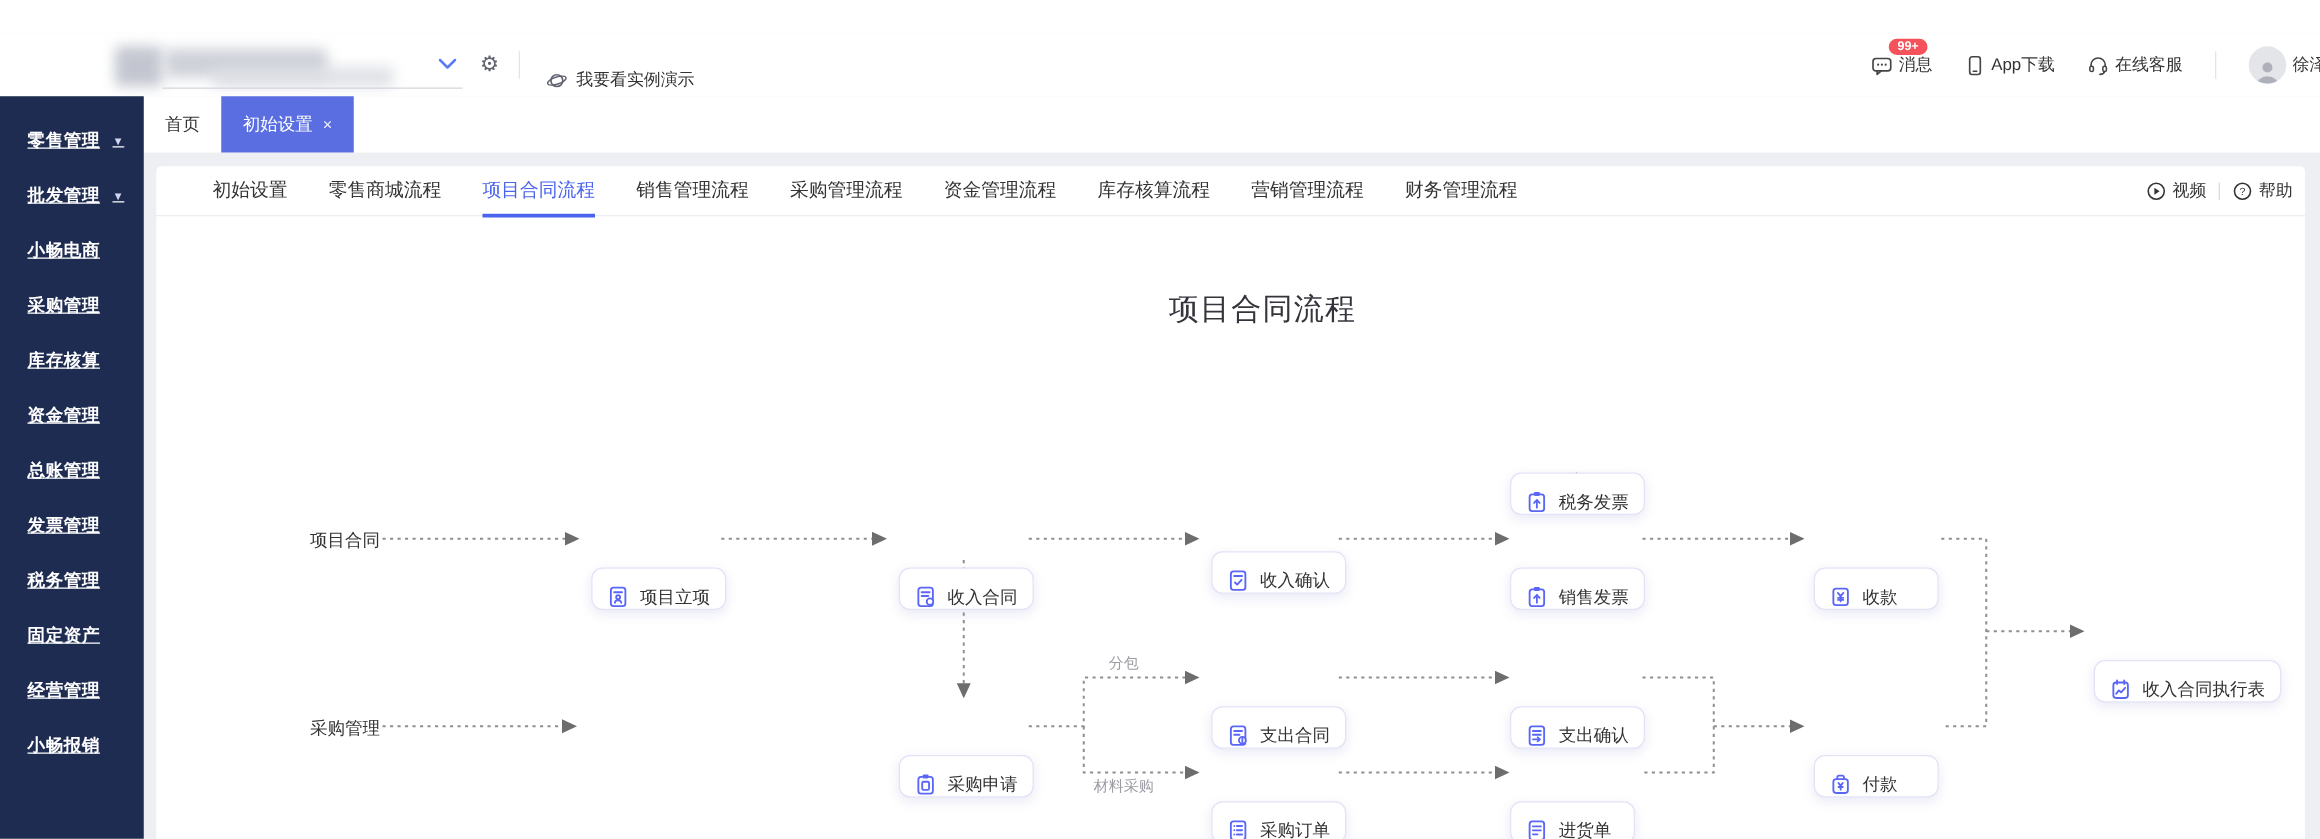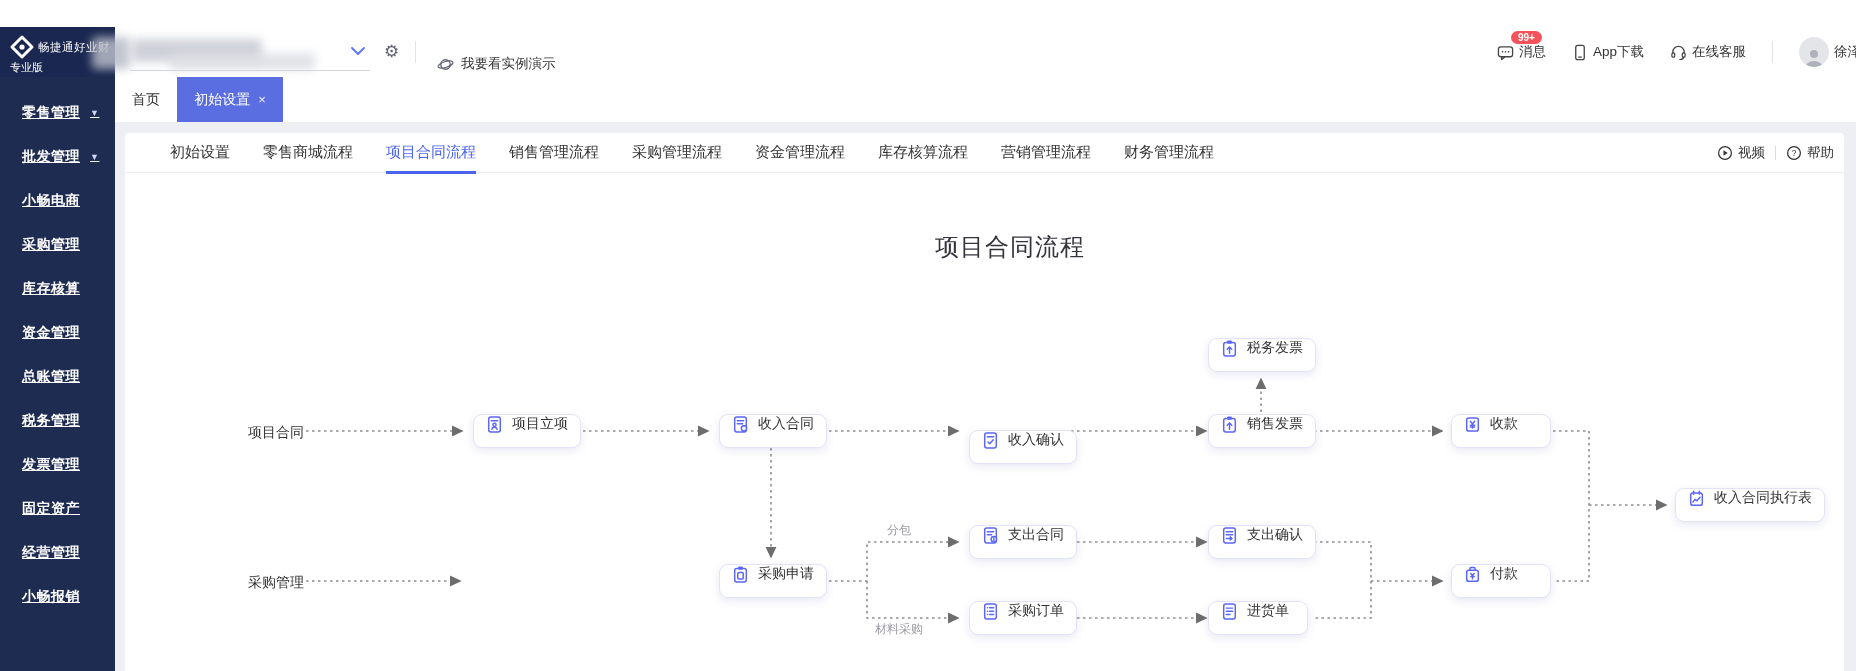--- a/index.html
+++ b/index.html
@@ -58,41 +58,33 @@
   .util-item { display:flex; align-items:center; gap:5px; cursor:pointer; }
   .util-div { width:1px; height:14px; background:#d8d8de; }
 
   
   #flow { left:0; top:40px; width:1719px; height:498px; }
   #flow-title { position:absolute; left:735px; top:58px; width:300px; text-align:center;
     font-size:24px; color:#34343c; font-weight:500; letter-spacing:1px; }
   #flow-svg { position:absolute; left:0; top:-40px; }
   .flow-node { position:absolute; height:34px; min-width:100px; background:#fff;
     border:1px solid #e3e3f7; border-radius:9px; box-shadow:0 3px 9px rgba(110,110,190,.16);
-    display:flex; align-items:flex-start; gap:8px; padding:0 12px 0 11px; font-size:14px; color:#333;
-    cursor:pointer; white-space:nowrap; }
+    display:flex; align-items:flex-end; gap:8px; padding:0 12px 0 11px; font-size:14px; color:#333;
+    cursor:pointer; white-space:nowrap;margin-top:40px; }
   .lane-label { position:absolute; font-size:14px; color:#333; }
   .edge-label { position:absolute; font-size:12px; color:#9b9ba3; }
   #edge-label-sub { left:762px; top:349px; }
   #edge-label-mat { left:750px; top:448px; }
 </style>
 </head>
 <body>
 
 <div id="topstrip" class="abs"></div>
 
 <div id="header" class="abs">
-  <div id="logo-block" class="abs">
-    <svg id="logo-mark" class="abs" width="26" height="26" viewBox="0 0 26 26">
-      <path d="M13 3 L23 13 L13 23 L3 13 Z" fill="none" stroke="#fff" stroke-width="3" stroke-linejoin="round"></path>
-      <circle cx="13" cy="13" r="2.6" fill="#fff"></circle>
-    </svg>
-    <span id="brand-name" class="abs">畅捷通好业财</span>
-    <span id="edition" class="abs">专业版</span>
-  </div>
   <div id="blur-logo" class="abs blur-patch"></div>
   <div id="blur-co-1" class="abs blur-patch"></div>
   <div id="blur-co-2" class="abs blur-patch"></div>
   <div id="company-underline" class="abs"></div>
   <svg id="company-caret" class="abs" width="16" height="12" viewBox="0 0 16 12">
     <polyline points="2,3 8,9 14,3" fill="none" stroke="#5b7af9" stroke-width="2" stroke-linecap="round" stroke-linejoin="round"></polyline>
   </svg>
   <span id="gear" class="abs">⚙</span>
   <div id="hdr-div1" class="abs vdiv"></div>
   <div id="demo-link" class="abs">
@@ -172,24 +164,24 @@
       <div class="side-item">
         <span>库存核算</span>
       </div>
       <div class="side-item">
         <span>资金管理</span>
       </div>
       <div class="side-item">
         <span>总账管理</span>
       </div>
       <div class="side-item">
+        <span>发票管理</span>
+      </div>
+      <div class="side-item">
         <span>税务管理</span>
-      </div>
-      <div class="side-item">
-        <span>发票管理</span>
       </div>
       <div class="side-item">
         <span>固定资产</span>
       </div>
       <div class="side-item">
         <span>经营管理</span>
       </div>
       <div class="side-item">
         <span>小畅报销</span>
       </div>
@@ -271,21 +263,21 @@
           <span style="display: flex;">
             <svg width="19" height="19" viewBox="0 0 18 18" fill="none" stroke="#5a66f7" stroke-width="1.4" stroke-linecap="round" stroke-linejoin="round">
               <rect x="3.5" y="2" width="11" height="14" rx="2"></rect>
               <line x1="6" y1="5.5" x2="12" y2="5.5"></line>
               <line x1="6" y1="8.3" x2="11" y2="8.3"></line>
               <circle cx="12.3" cy="12.6" r="2.5" fill="#fff"></circle>
             </svg>
           </span>
           <span>收入合同</span>
         </div>
-        <div class="flow-node" style="left: 844px; top: 257px;">
+        <div class="flow-node" style="left: 844px; top: 228px;">
           <span style="display: flex;">
             <svg width="19" height="19" viewBox="0 0 18 18" fill="none" stroke="#5a66f7" stroke-width="1.4" stroke-linecap="round" stroke-linejoin="round">
               <rect x="3.5" y="2" width="11" height="14" rx="2"></rect>
               <line x1="6" y1="5.5" x2="12" y2="5.5"></line>
               <polyline points="6.6,10.4 8.3,12 11.6,8.4"></polyline>
             </svg>
           </span>
           <span>收入确认</span>
         </div>
         <div class="flow-node" style="left: 1083px; top: 165px;">

